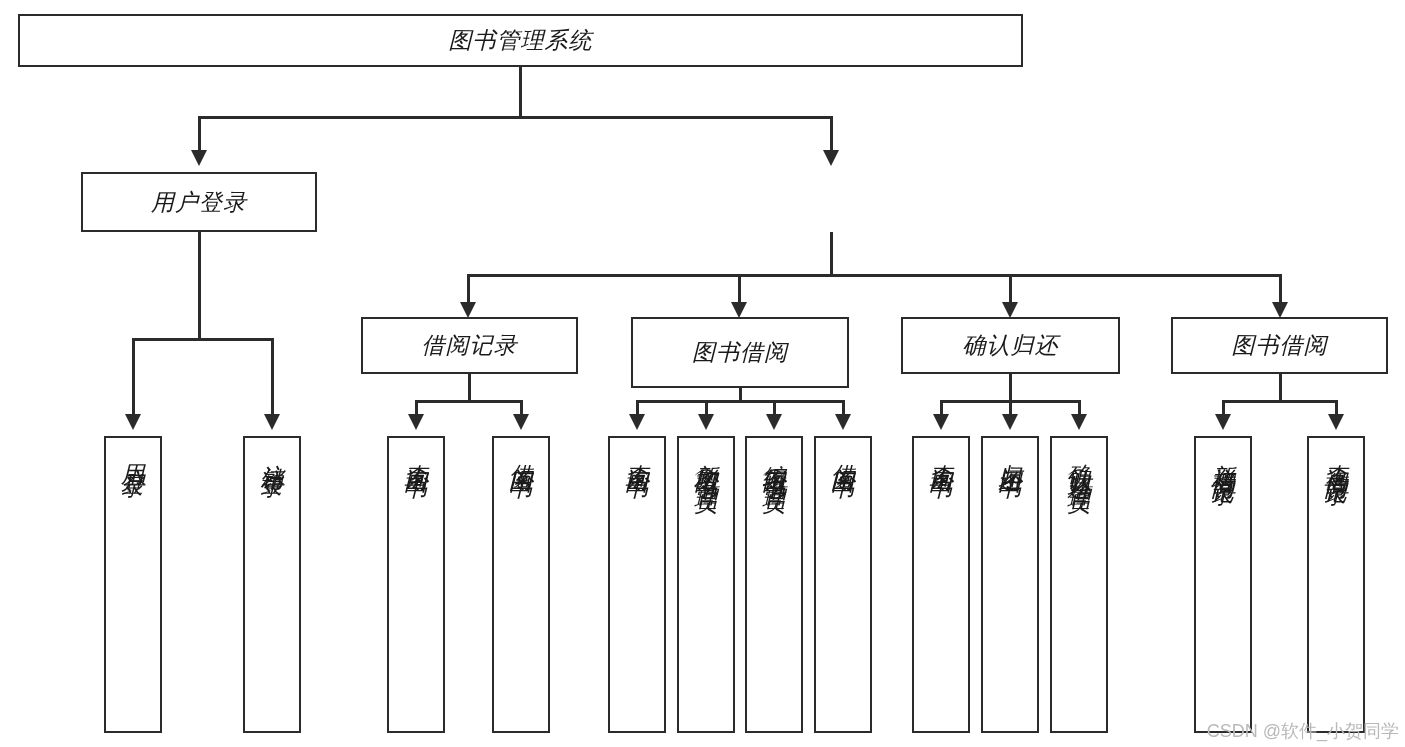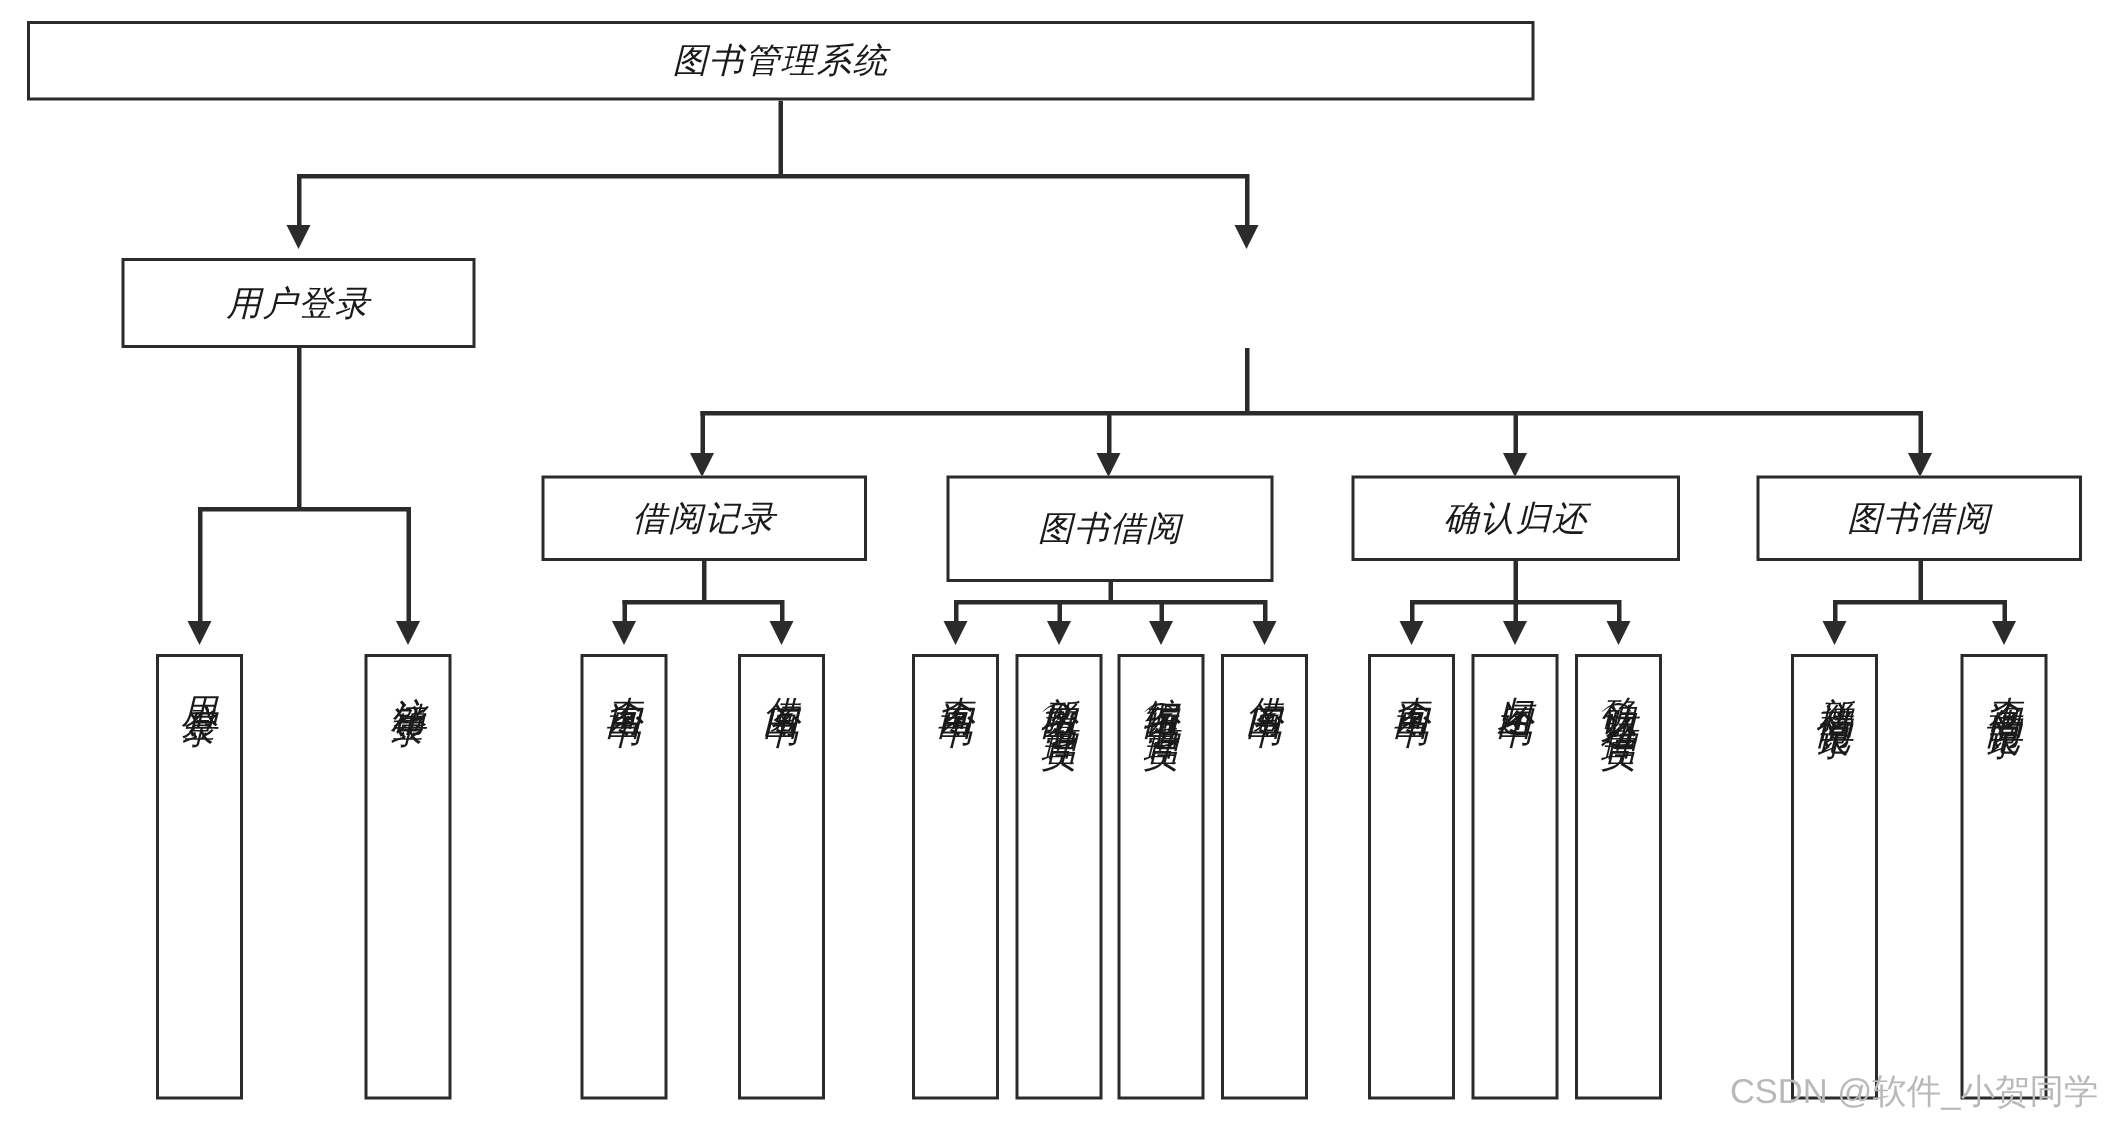--- a/index.html
+++ b/index.html
@@ -63,21 +63,21 @@
     border-left: 8px solid transparent;
     border-right: 8px solid transparent;
     border-top: 16px solid #2b2b2b;
     z-index: 2;
   }
   
   #watermark {
     position: absolute;
     right: 6px;
     bottom: 4px;
-    font-size: 23px;
+    font-size: 18px;
     color: #b9b9b9;
     white-space: nowrap;
     z-index: 5;
   }
 </style>
 </head>
 <body>
 
 <div id="canvas">
 

